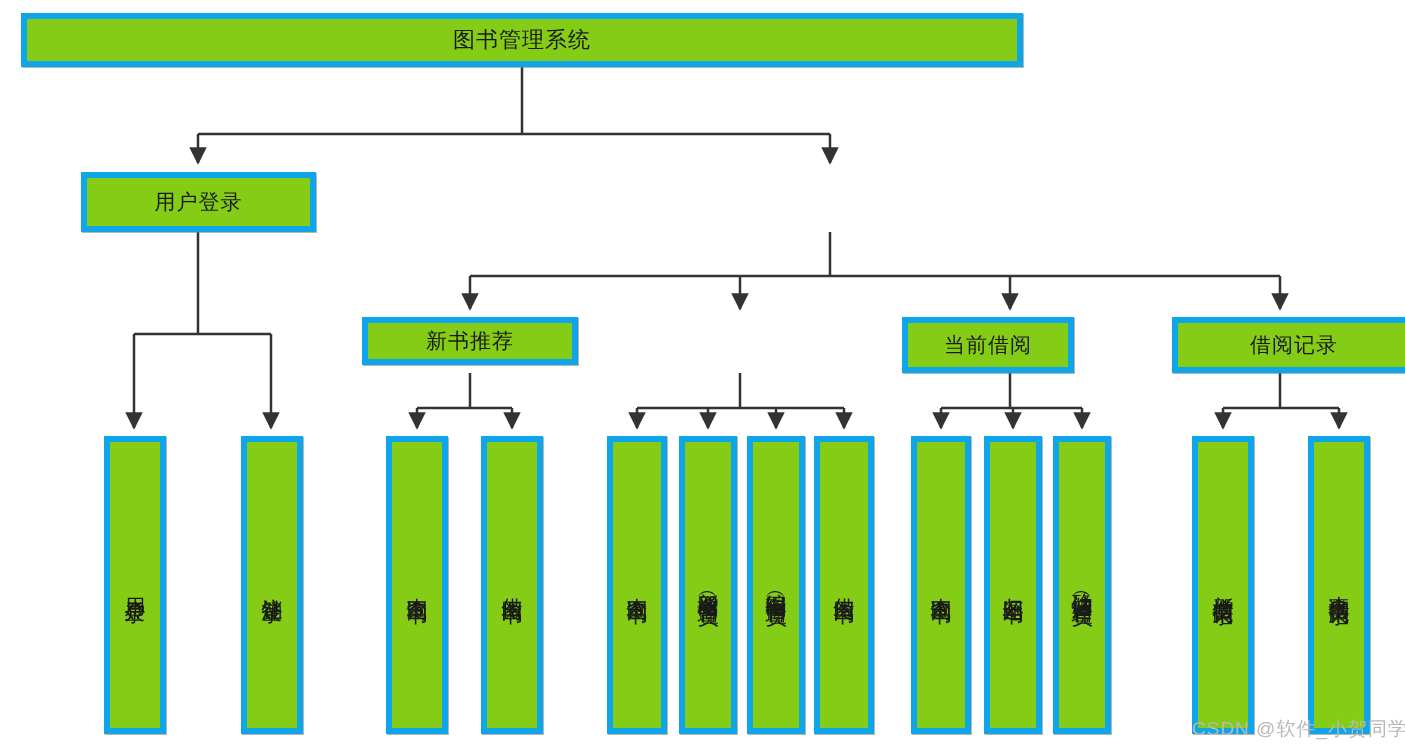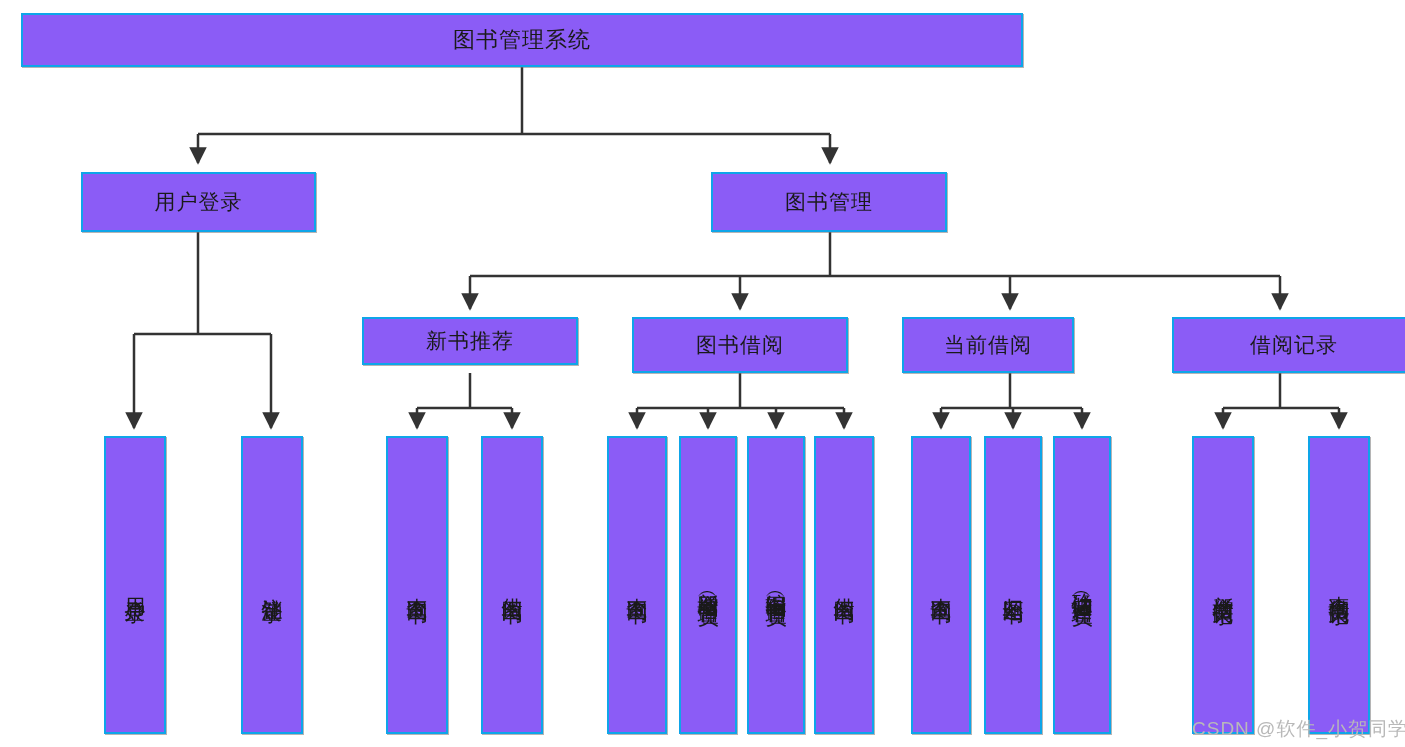--- a/index.html
+++ b/index.html
@@ -22,22 +22,22 @@
     position: absolute;
     left: 0;
     top: 0;
     width: 1405px;
     height: 747px;
     pointer-events: none;
   }
   .node {
     position: absolute;
     box-sizing: border-box;
-    border: 2px solid #0ea5e9;
-    background: #8b5cf6;
+    border: 6px solid #0ea5e9;
+    background: #84cc16;
     box-shadow: 1px 1px 0 0 rgba(120,120,120,0.55);
     display: flex;
     align-items: center;
     justify-content: center;
     color: #1a1a1a;
     z-index: 2;
   }
   .node.horiz {
     font-size: 21px;
     letter-spacing: 1px;
@@ -131,30 +131,24 @@
     </g>
   </svg>
 
   <div class="node horiz root" style="left:21px;top:13px;width:1002px;height:54px;">
     <span>图书管理系统</span>
   </div>
 
   <div class="node horiz" style="left:81px;top:172px;width:235px;height:60px;">
     <span>用户登录</span>
   </div>
-  <div class="node horiz" style="left:711px;top:172px;width:236px;height:60px;">
-    <span>图书管理</span>
-  </div>
 
   <div class="node horiz" style="left:362px;top:317px;width:216px;height:48px;">
     <span>新书推荐</span>
   </div>
-  <div class="node horiz" style="left:632px;top:317px;width:216px;height:56px;">
-    <span>图书借阅</span>
-  </div>
   <div class="node horiz" style="left:902px;top:317px;width:172px;height:56px;">
     <span>当前借阅</span>
   </div>
   <div class="node horiz" style="left:1172px;top:317px;width:244px;height:56px;">
     <span>借阅记录</span>
   </div>
 
   <div class="node leaf" style="left:104px;top:436px;width:62px;height:298px;">
     <span class="vtext">用户登录</span>
   </div>

